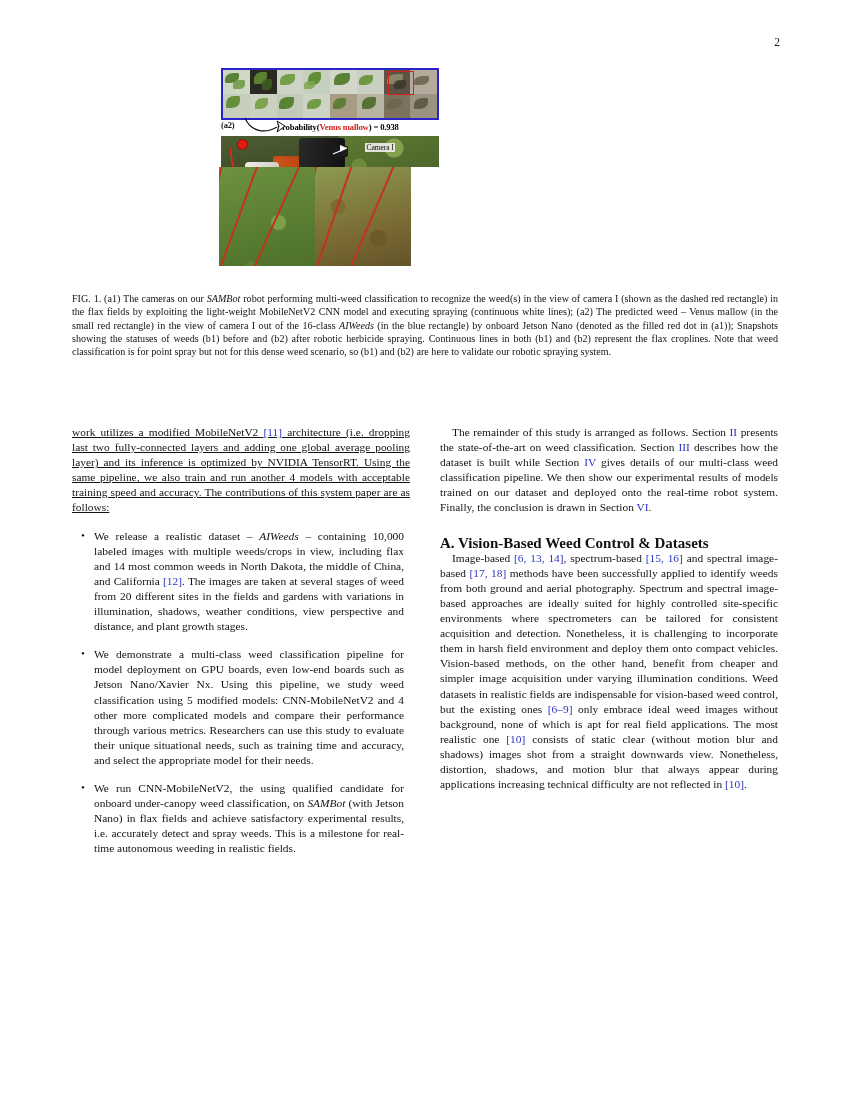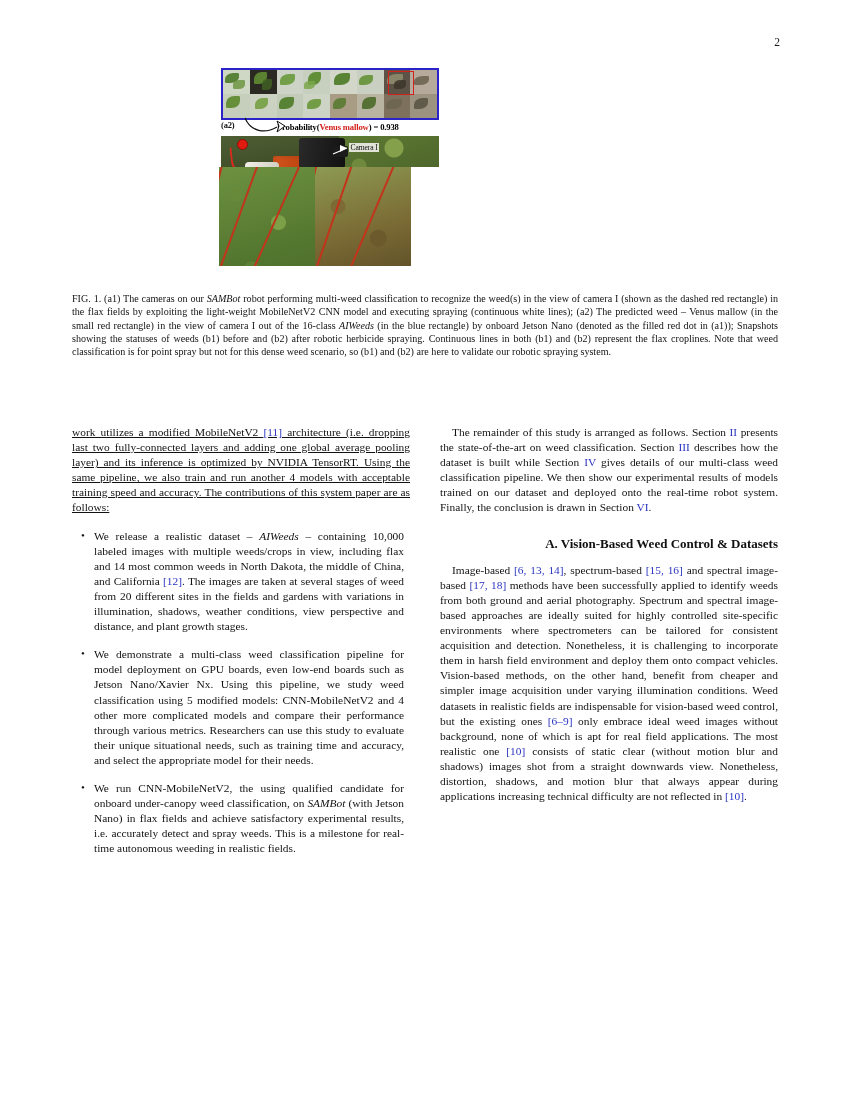--- a/index.html
+++ b/index.html
@@ -362,24 +362,24 @@
 
   .sec-head {
     text-align: center;
     font-size: 11.2px;
     font-weight: bold;
     letter-spacing: .8px;
     margin: 25px 0 0 0;
     color: #111;
   }
   .subsec-head {
-    text-align: right;
-    font-size: 13px;
+    text-align: left;
+    font-size: 15px;
     font-weight: bold;
-    margin: 20px 0 12px 0;
+    margin: 20px 0 0 0;
     color: #111;
   }
   .para-gap { margin-top: 15px; }
 </style>
 </head>
 <body>
 
 <div class="page">
 
   <div class="page-number">2</div>
@@ -490,21 +490,21 @@
           <path d="M124 38 L 110 40" stroke="#fff" stroke-width="1.2"></path>
           <path d="M118 35 L 124 38 L 118 42 Z" fill="#fff"></path>
           <path d="M120 62 L 104 58" stroke="#fff" stroke-width="1.2"></path>
           <path d="M112 54 L 120 62 L 110 62 Z" fill="#fff"></path>
           <path d="M138 96 L 128 104" stroke="#fff" stroke-width="1.2"></path>
           <path d="M128 96 L 138 96 L 132 104 Z" fill="#fff"></path>
           <path d="M72 62 L 86 70" stroke="#fff" stroke-width="1.2"></path>
           <path d="M84 64 L 90 72 L 80 70 Z" fill="#fff"></path>
         </svg>
 
-        <div class="photo-label" style="left:128px;top:7px">Camera I</div>
+        <div class="photo-label" style="left:144px;top:7px">Camera I</div>
         <div class="photo-label" style="left:126px;top:33px">Camera II</div>
         <div class="photo-label" style="left:122px;top:56px">Sprayer II</div>
         <div class="photo-label" style="left:118px;top:88px">Field of View I</div>
         <div class="photo-label" style="left:42px;top:62px">Sprayer I</div>
 
         <div class="corner-tag dark" style="left:2px;bottom:1px">(a1)</div>
       </div>
     </div>
 
     <div class="fig-right">

